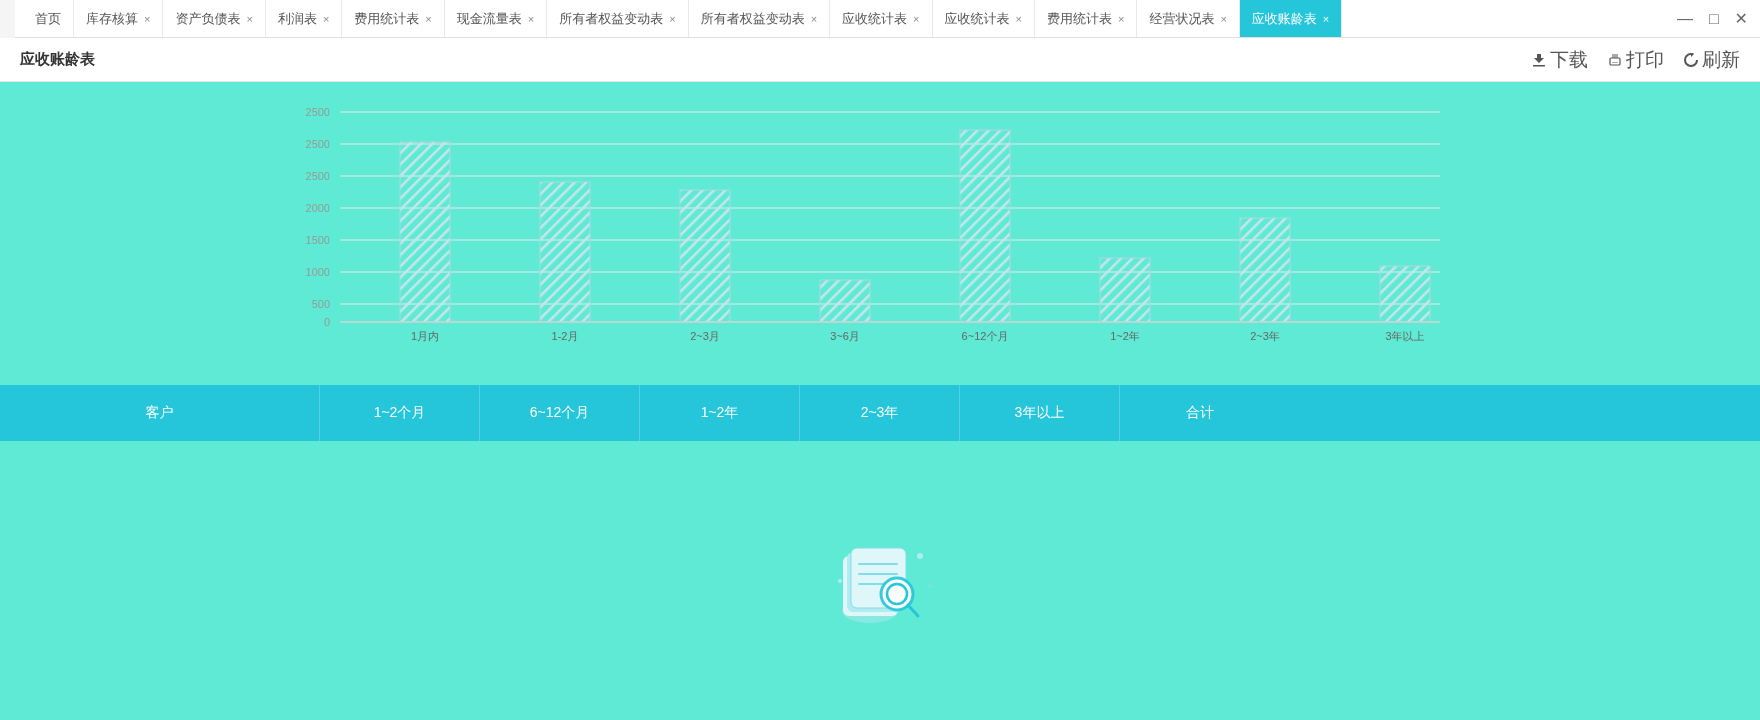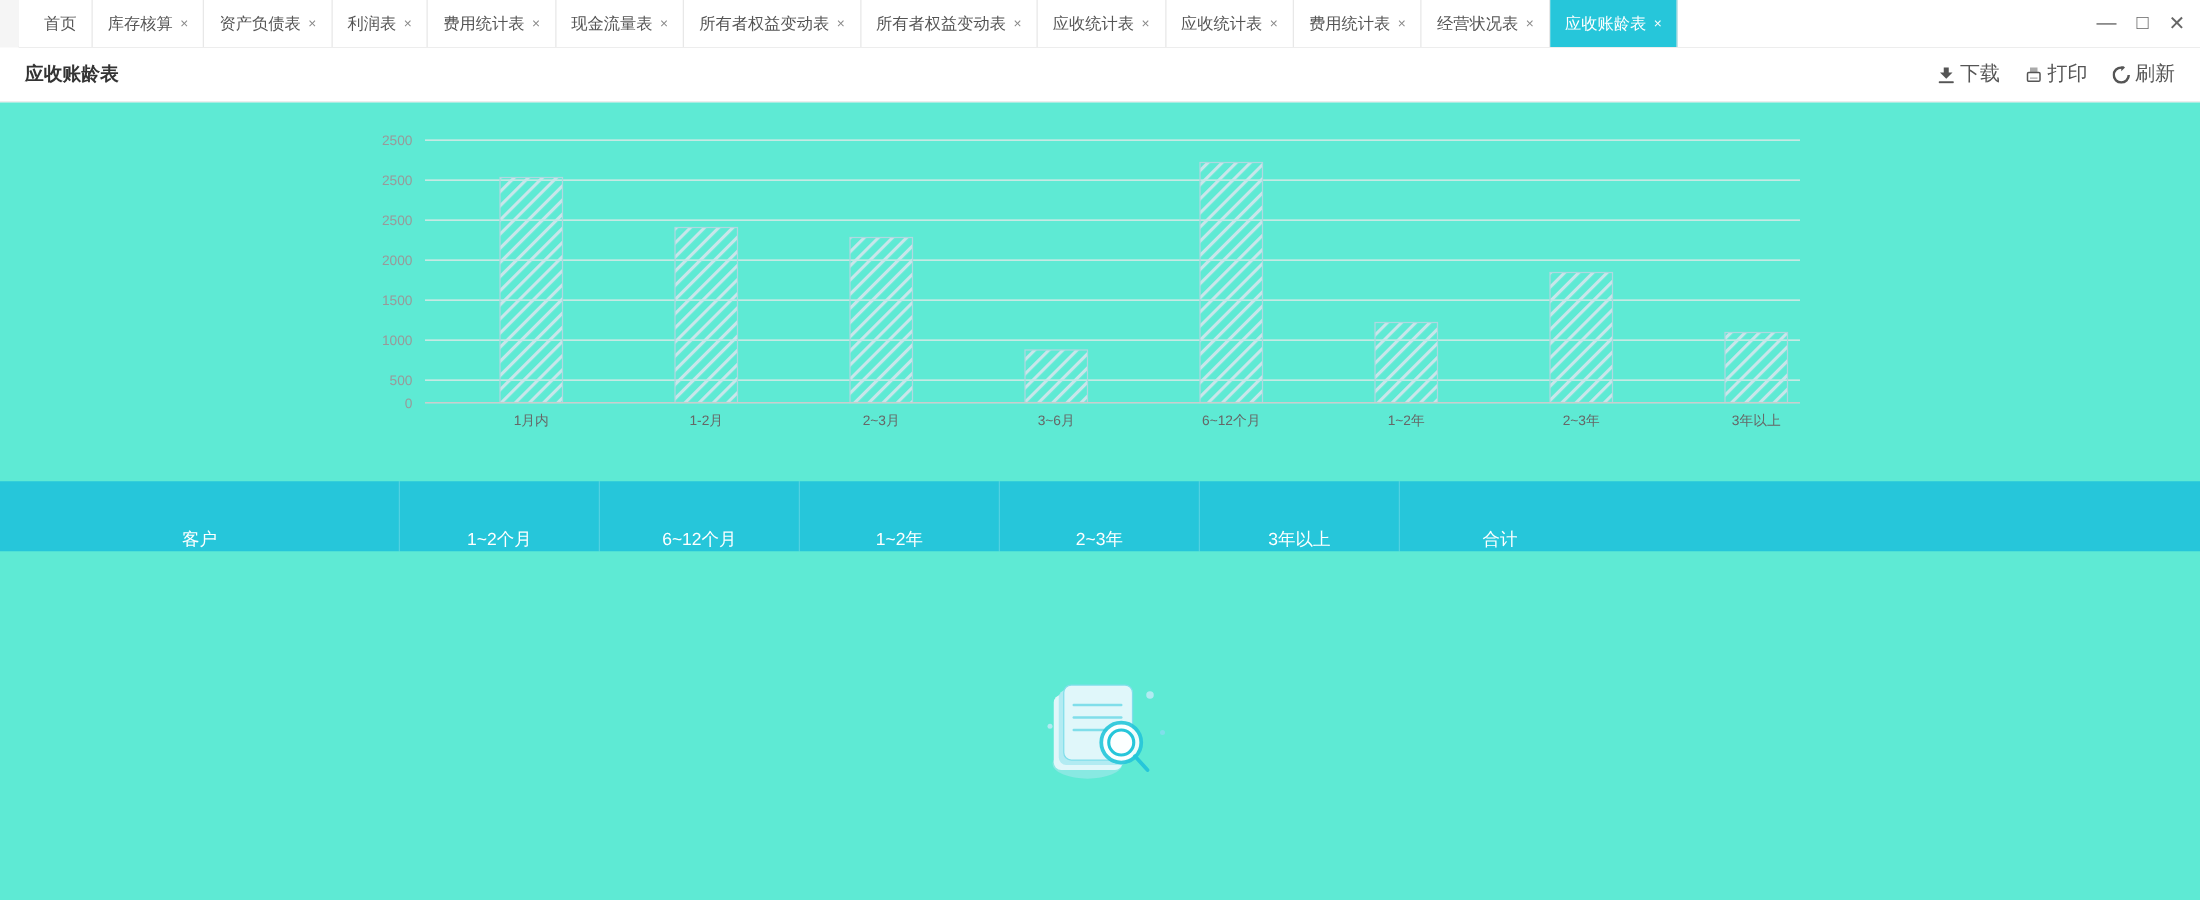--- a/index.html
+++ b/index.html
@@ -62,21 +62,21 @@
       justify-content: space-between;
       background: #fff;
       border-bottom: 1px solid #e8e8e8;
       padding: 0 20px;
       height: 44px;
     }
     .page-title { font-size: 15px; font-weight: 600; color: #333; }
     .page-actions { display: flex; gap: 20px; align-items: center; }
     .page-action-btn {
       display: flex; align-items: center; gap: 4px;
-      color: #555; font-size: 16px; cursor: pointer;
+      color: #555; font-size: 19px; cursor: pointer;
     }
 
     
     .main-content {
       background: #5eead4;
       margin: 0;
       height: calc(720px - 38px - 44px);
       overflow-y: auto;
       display: flex;
       flex-direction: column;
@@ -92,21 +92,21 @@
     .table-header {
       display: grid;
       grid-template-columns: 2fr 1fr 1fr 1fr 1fr 1fr 1fr 1fr 1fr 1fr;
       background: #26c6da;
       color: #fff;
       font-size: 14px;
       height: 56px;
       flex-shrink: 0;
     }
     .table-header-cell {
-      display: flex; align-items: flex-end; justify-content: center;
+      display: flex; align-items: center; justify-content: center;
       padding: 0 8px;
       border-right: 1px solid rgba(255,255,255,0.2);
     }
     .table-header-cell:last-child { border-right: none; }
 
     
     .empty-state {
       display: flex;
       flex-direction: column;
       align-items: center;

